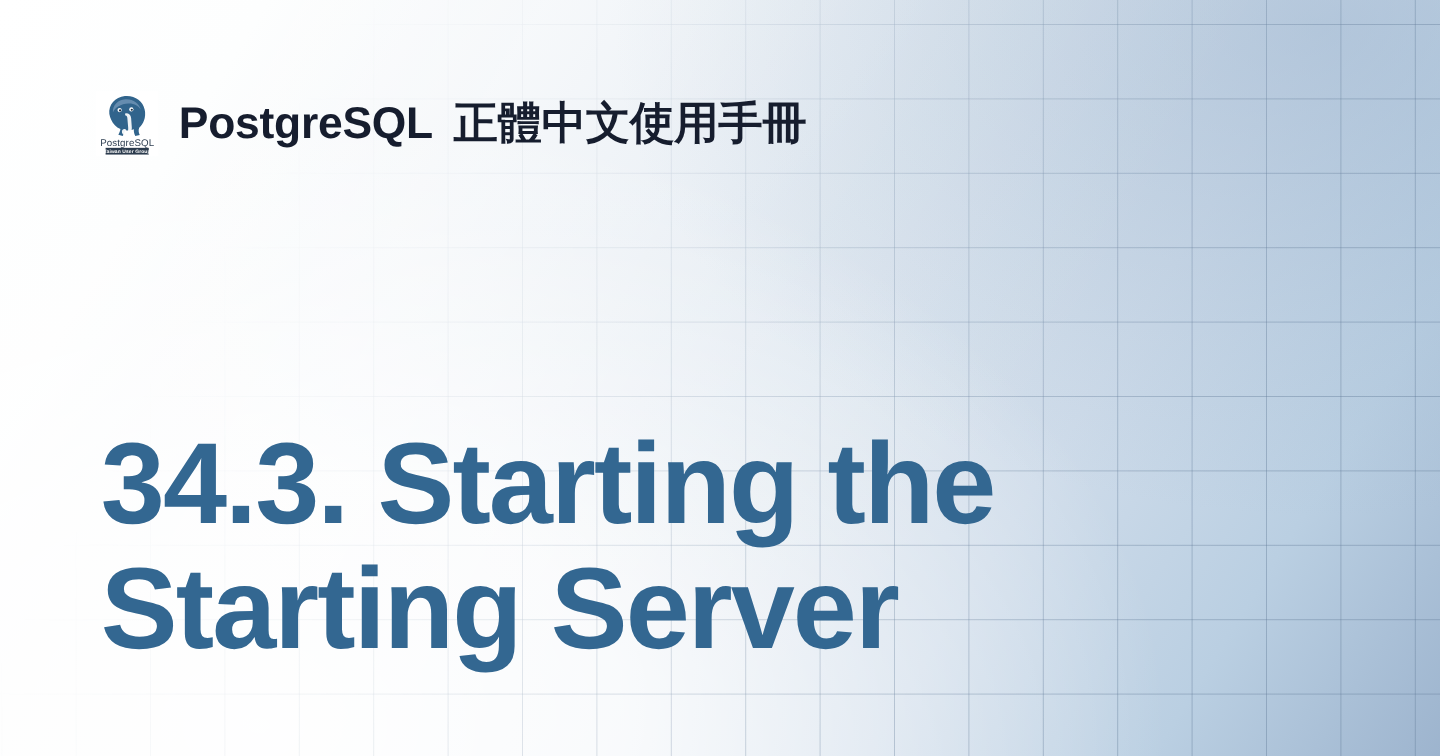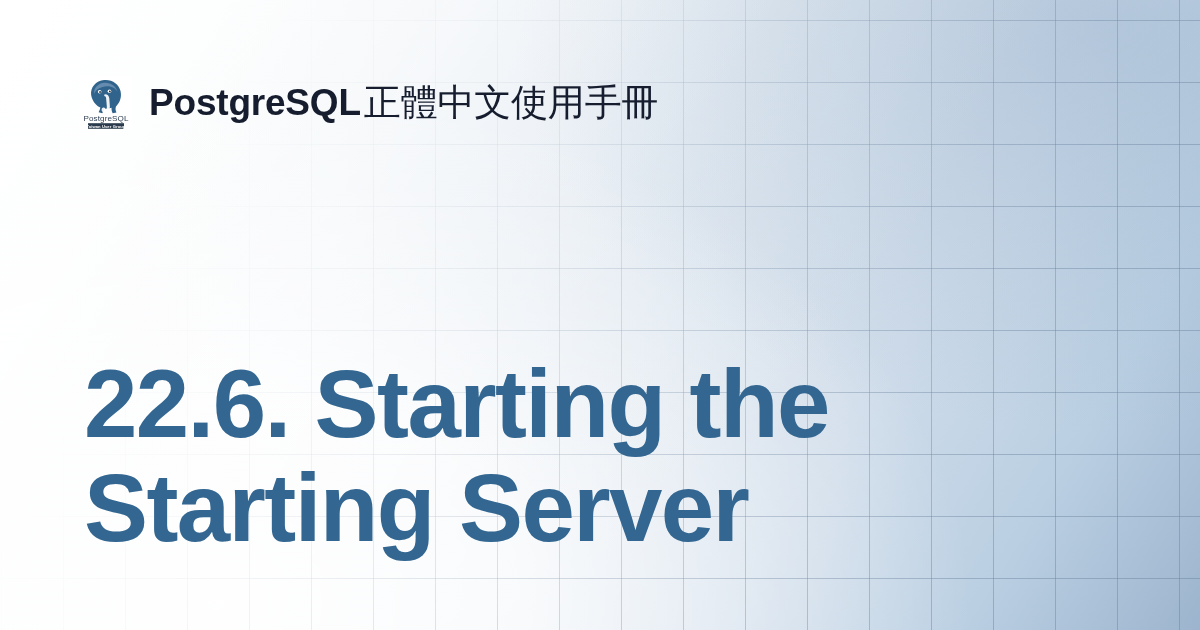--- a/index.html
+++ b/index.html
@@ -110,21 +110,21 @@
   .logo-badge svg { display:block; }
 
   .site-title {
     font-size:37px;
     line-height:1.12;
     color:#161d2e;
     white-space:nowrap;
     letter-spacing:-0.2px;
   }
   .site-title .brand { font-weight:bold; }
-  .site-title .zh    { font-weight:normal; margin-left:3px; }
+  .site-title .zh    { font-weight:bold; margin-left:17px; }
 
   
   .page-title {
     position:absolute;
     left:84px;
     top:352px;
     width:860px;
     font-size:96px;
     font-weight:bold;
     line-height:1.08;
@@ -195,17 +195,17 @@
       </svg>
     </span>
 
     <div class="site-title">
       <span class="brand">PostgreSQL</span><span class="zh">正體中文使用手冊</span>
     </div>
 
   </div>
 
   <h1 class="page-title">
-    <span class="ln">22.6. Starting the</span>
+    <span class="ln">34.3. Starting the</span>
     <span class="ln">Starting Server</span>
   </h1>
 
 </div>
 
 </body></html>

